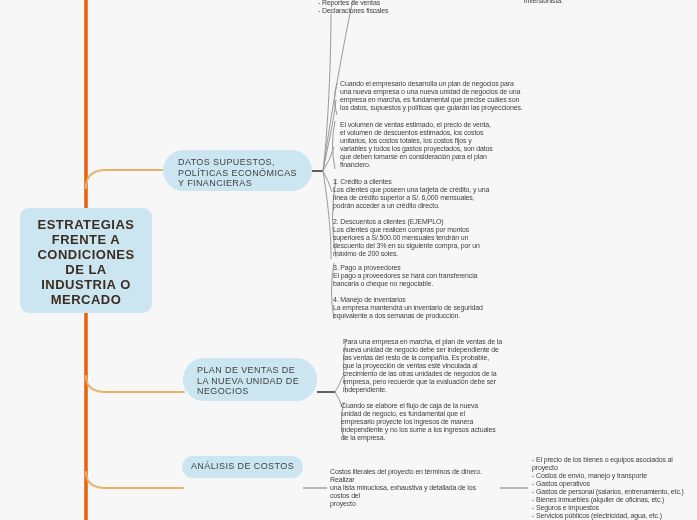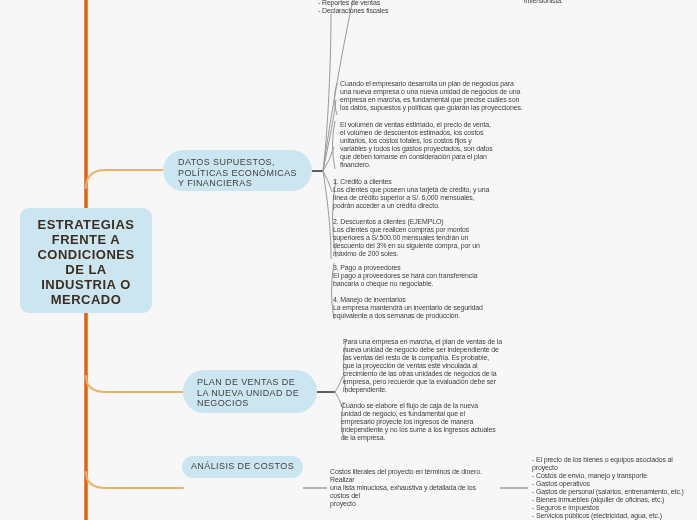--- a/index.html
+++ b/index.html
@@ -21,21 +21,21 @@
     background:var(--node-bg); color:var(--node-text);
     font-size:9px; line-height:10.5px; letter-spacing:0.4px;
     white-space:pre; border-radius:21px;
   }
   .node-root{
     left:20px; top:208px; width:132px; height:105px; border-radius:9px;
     font-weight:bold; font-size:13px; line-height:15px; letter-spacing:0.5px;
     color:var(--root-text); text-align:center; padding-top:9px;
   }
   .node-datos{left:163px; top:150px; width:149px; height:41px; padding:7px 0 0 15px;}
-  .node-plan{left:183px; top:370px; width:134px; height:43px; padding:7px 0 0 14px;}
+  .node-plan{left:183px; top:358px; width:134px; height:43px; padding:7px 0 0 14px;}
   .node-costos{left:182px; top:456px; width:121px; height:22px; border-radius:11px;
     text-align:center; padding-top:5px;}
   .note{
     position:absolute; font-size:7px; line-height:8px; letter-spacing:-0.15px;
     color:var(--body-text); white-space:pre;
   }
 </style>
 </head>
 <body>
 

